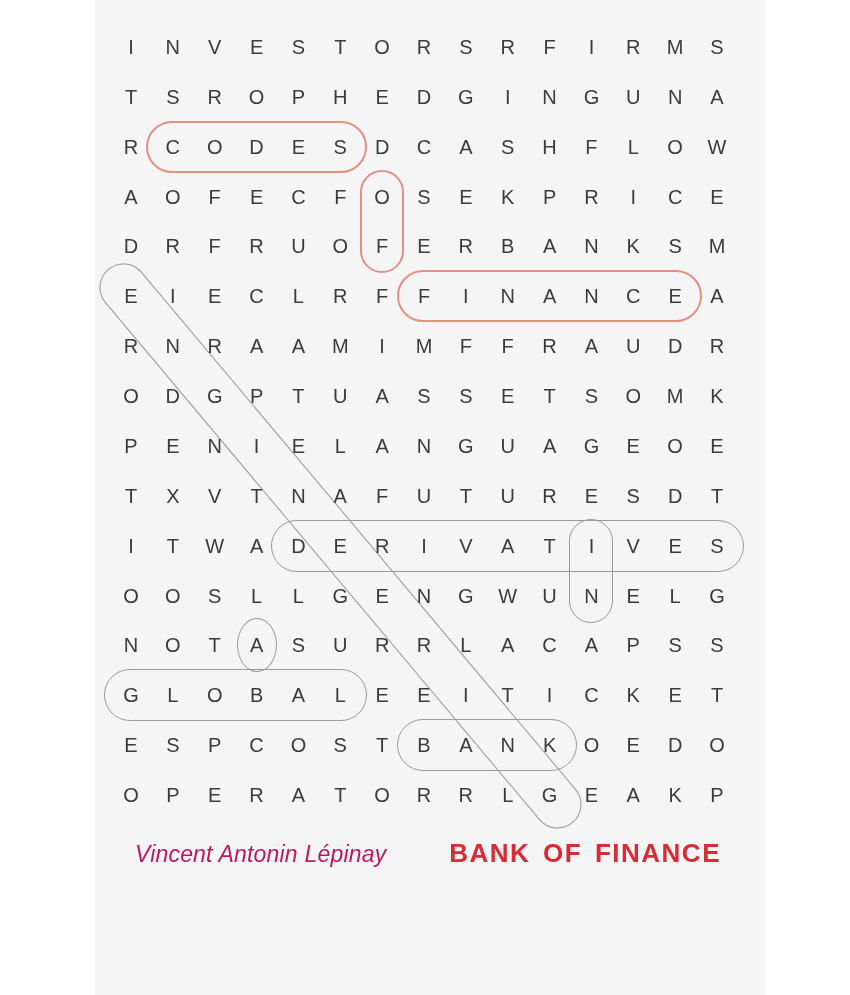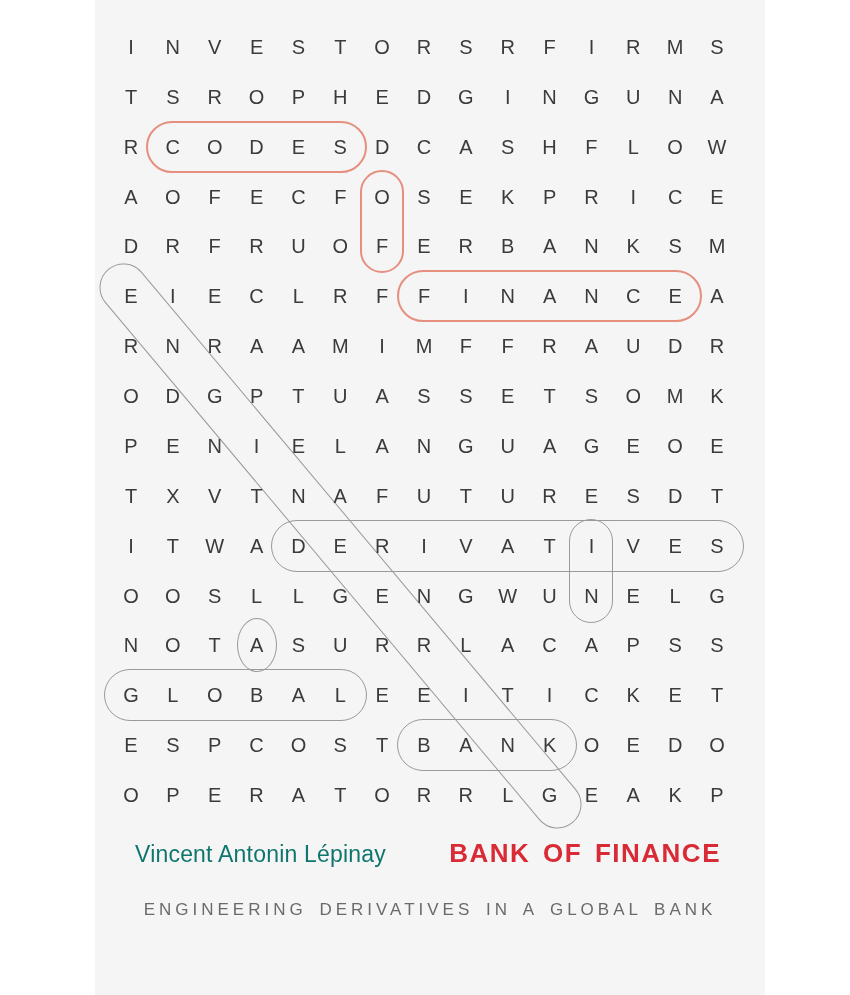--- a/index.html
+++ b/index.html
@@ -302,18 +302,17 @@
         <span class="cell" style="left: 328.999px; top: 795.005px; color: rgb(59, 59, 59);">R</span>
         <span class="cell" style="left: 370.856px; top: 795.005px; color: rgb(59, 59, 59);">R</span>
         <span class="cell" style="left: 412.713px; top: 795.005px; color: rgb(59, 59, 59);">L</span>
         <span class="cell" style="left: 454.57px; top: 795.005px; color: rgb(59, 59, 59);">G</span>
         <span class="cell" style="left: 496.427px; top: 795.005px; color: rgb(59, 59, 59);">E</span>
         <span class="cell" style="left: 538.284px; top: 795.005px; color: rgb(59, 59, 59);">A</span>
         <span class="cell" style="left: 580.141px; top: 795.005px; color: rgb(59, 59, 59);">K</span>
         <span class="cell" style="left: 621.998px; top: 795.005px; color: rgb(59, 59, 59);">P</span>
       </div>
     <div class="title-row">
-      <span class="author" style="color: #0f766e;">Vincent Antonin Lépinay</span>
+      <span class="author" style="color: #be185d; font-style: italic;">Vincent Antonin Lépinay</span>
       <span class="book-title" style="color: rgb(217, 43, 53);">BANK OF FINANCE</span>
     </div>
-    <div class="subtitle">ENGINEERING DERIVATIVES IN A GLOBAL BANK</div>
   </div>
 </div>
 
 </body></html>

